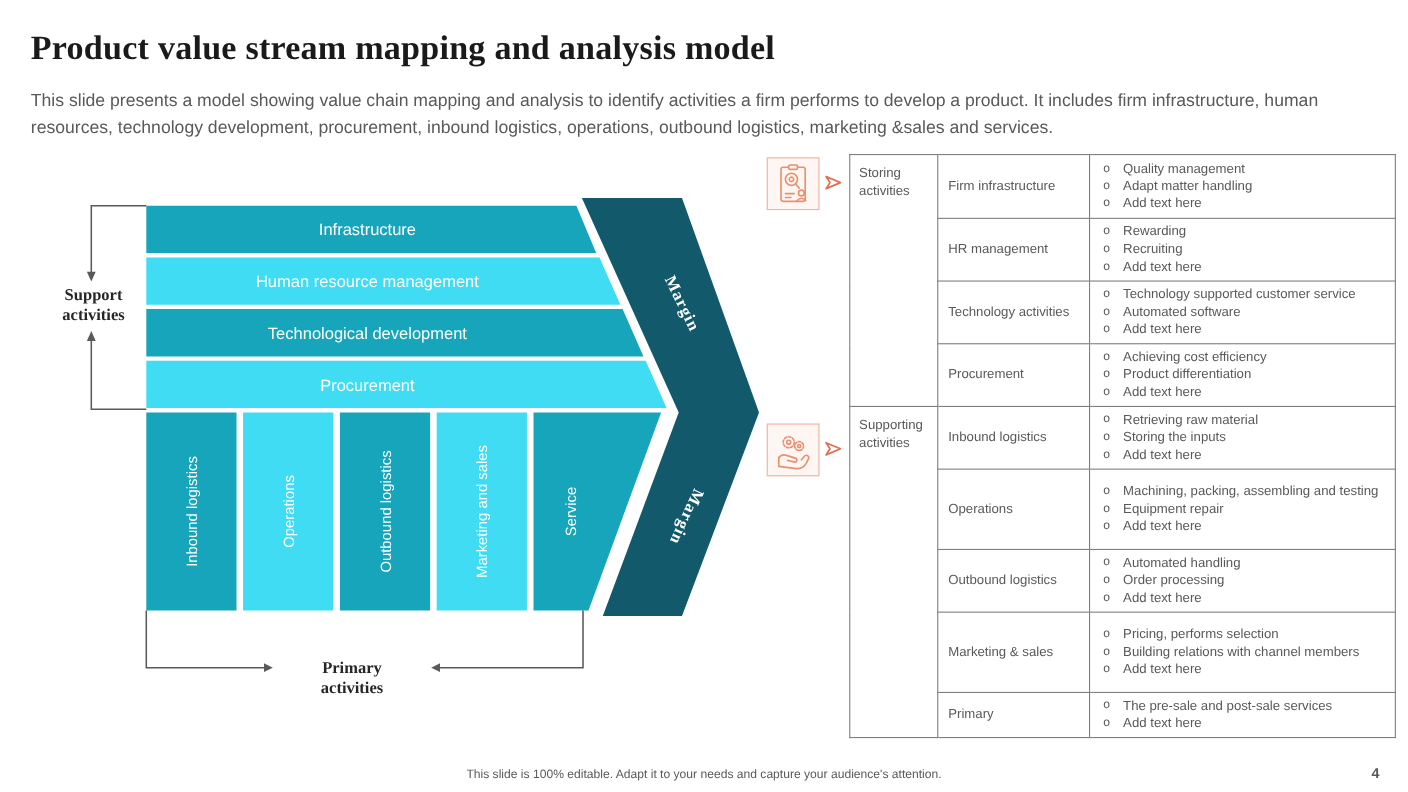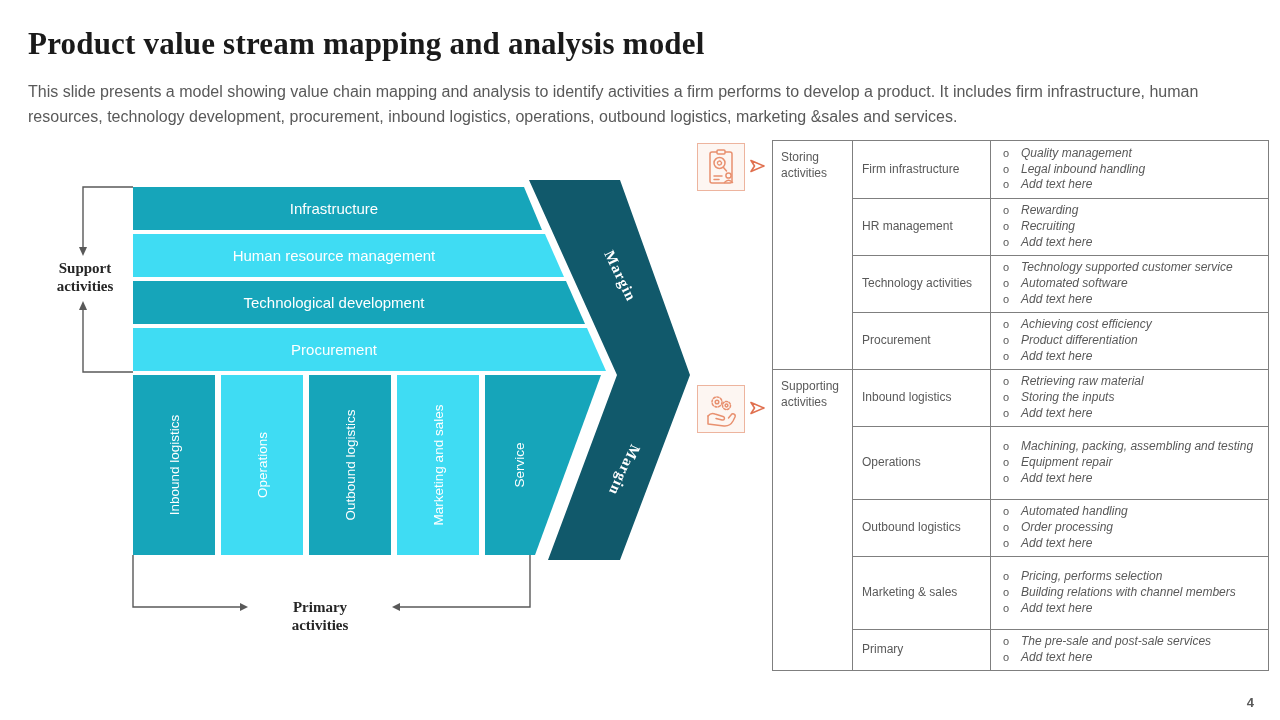--- a/index.html
+++ b/index.html
@@ -37,21 +37,21 @@
               border-collapse:collapse; table-layout:fixed; }
   .vc-table col.c1 { width:80px; } .vc-table col.c2 { width:138px; }
   .vc-table col.c3 { width:278px; }
   .vc-table td { border:1px solid #7f7f7f; color:#595959; font-size:12px;
                  vertical-align:middle; }
   .vc-table td.group { vertical-align:top; padding:8px 4px 0 8px; line-height:1.35; }
   .vc-table td.activity { padding:4px 4px 4px 9px; line-height:1.3;margin-top:41px; }
   .vc-table td.points { padding:4px 4px 4px 0; }
   .bullet-row { display:flex; align-items:flex-start; line-height:1.33; }
   .bullet-glyph { flex:0 0 30px; text-align:center; font-size:11px; }
-  .bullet-text { flex:1 1 auto; padding-right:4px;font-style:italic; }
+  .bullet-text { flex:1 1 auto; padding-right:4px; }
 
   .footer { position:absolute; left:0; right:0; bottom:10px; text-align:center;
             font-size:11px; color:#595959; }
   .page-number { position:absolute; right:26px; bottom:10px; font-size:13px;
                  font-weight:bold; color:#595959; }
 </style>
 </head>
 <body>
 
 <div class="slide">
@@ -145,21 +145,21 @@
       <tr style="height:58px">
         <td class="group" rowspan="4">Storing activities</td>
         <td class="activity">Firm infrastructure</td>
         <td class="points">
             <div class="bullet-row">
               <span class="bullet-glyph">o</span>
               <span class="bullet-text">Quality management</span>
             </div>
             <div class="bullet-row">
               <span class="bullet-glyph">o</span>
-              <span class="bullet-text">Legal inbound handling</span>
+              <span class="bullet-text">Adapt matter handling</span>
             </div>
             <div class="bullet-row">
               <span class="bullet-glyph">o</span>
               <span class="bullet-text">Add text here</span>
             </div>
           </td>
       </tr>
       <tr style="height:57px">
         <td class="activity">HR management</td>
         <td class="points">
@@ -289,14 +289,15 @@
             </div>
             <div class="bullet-row">
               <span class="bullet-glyph">o</span>
               <span class="bullet-text">Add text here</span>
             </div>
           </td>
       </tr>
     </tbody>
   </table>
 
+  <div class="footer">This slide is 100% editable.  Adapt it to your needs and capture your audience's attention.</div>
   <div class="page-number">4</div>
 </div>
 
 </body></html>

